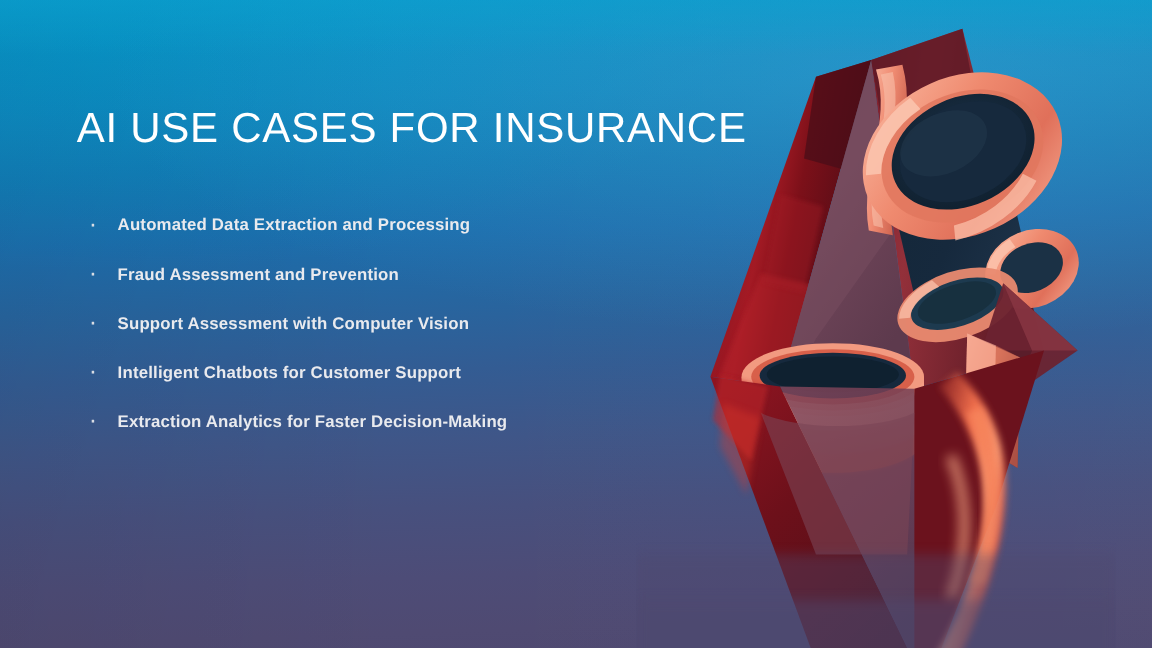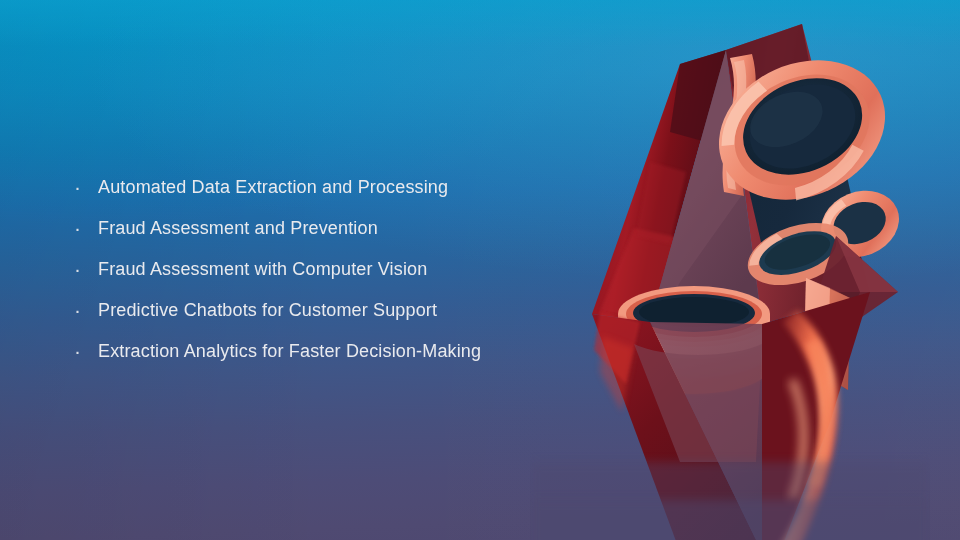--- a/index.html
+++ b/index.html
@@ -84,23 +84,23 @@
     width: 24px;
     color: #d9dde4;
     font-size: 21px;
     line-height: 30px;
     text-align: left;
     padding-left: 4px;
   }
   .bullet-text {
     flex: 1 1 auto;
     color: #e9eaee;
-    font-size: 18px;
+    font-size: 14px;
     line-height: 30px;
-    font-weight: 400;
+    font-weight: 700;
     letter-spacing: 0.15px;
   }
 </style>
 </head>
 <body>
 
 <div id="slide">
 
   <div class="bg-sheen"></div>
   <div class="bg-band"></div>
@@ -295,41 +295,42 @@
       <g>
         <path d="M70,320 L110,330 L96,392 L64,358 Z" fill="#c0272b" opacity="0.55" filter="url(#tinyBlur)"></path>
         <path d="M72,344 L104,356 L92,420 L70,380 Z" fill="#e03a2c" opacity="0.35" filter="url(#midBlur)"></path>
       </g>
 
       <rect x="0" y="470" width="400" height="90" fill="#4e4870" opacity="0.38" filter="url(#softBlur)"></rect>
       <rect x="0" y="508" width="400" height="52" fill="#4e4870" opacity="0.45" filter="url(#softBlur)"></rect>
     </svg>
   </div>
 
+  <div class="title">AI USE CASES FOR INSURANCE</div>
 
   <div class="bullets">
 
     <div class="bullet">
       <span class="bullet-marker">·</span>
       <span class="bullet-text">Automated Data Extraction and Processing</span>
     </div>
 
     <div class="bullet">
       <span class="bullet-marker">·</span>
       <span class="bullet-text">Fraud Assessment and Prevention</span>
     </div>
 
     <div class="bullet">
       <span class="bullet-marker">·</span>
-      <span class="bullet-text">Fraud Assessment with Computer Vision</span>
-    </div>
-
-    <div class="bullet">
-      <span class="bullet-marker">·</span>
-      <span class="bullet-text">Predictive Chatbots for Customer Support</span>
+      <span class="bullet-text">Support Assessment with Computer Vision</span>
+    </div>
+
+    <div class="bullet">
+      <span class="bullet-marker">·</span>
+      <span class="bullet-text">Intelligent Chatbots for Customer Support</span>
     </div>
 
     <div class="bullet">
       <span class="bullet-marker">·</span>
       <span class="bullet-text">Extraction Analytics for Faster Decision-Making</span>
     </div>
 
   </div>
 
 </div>

